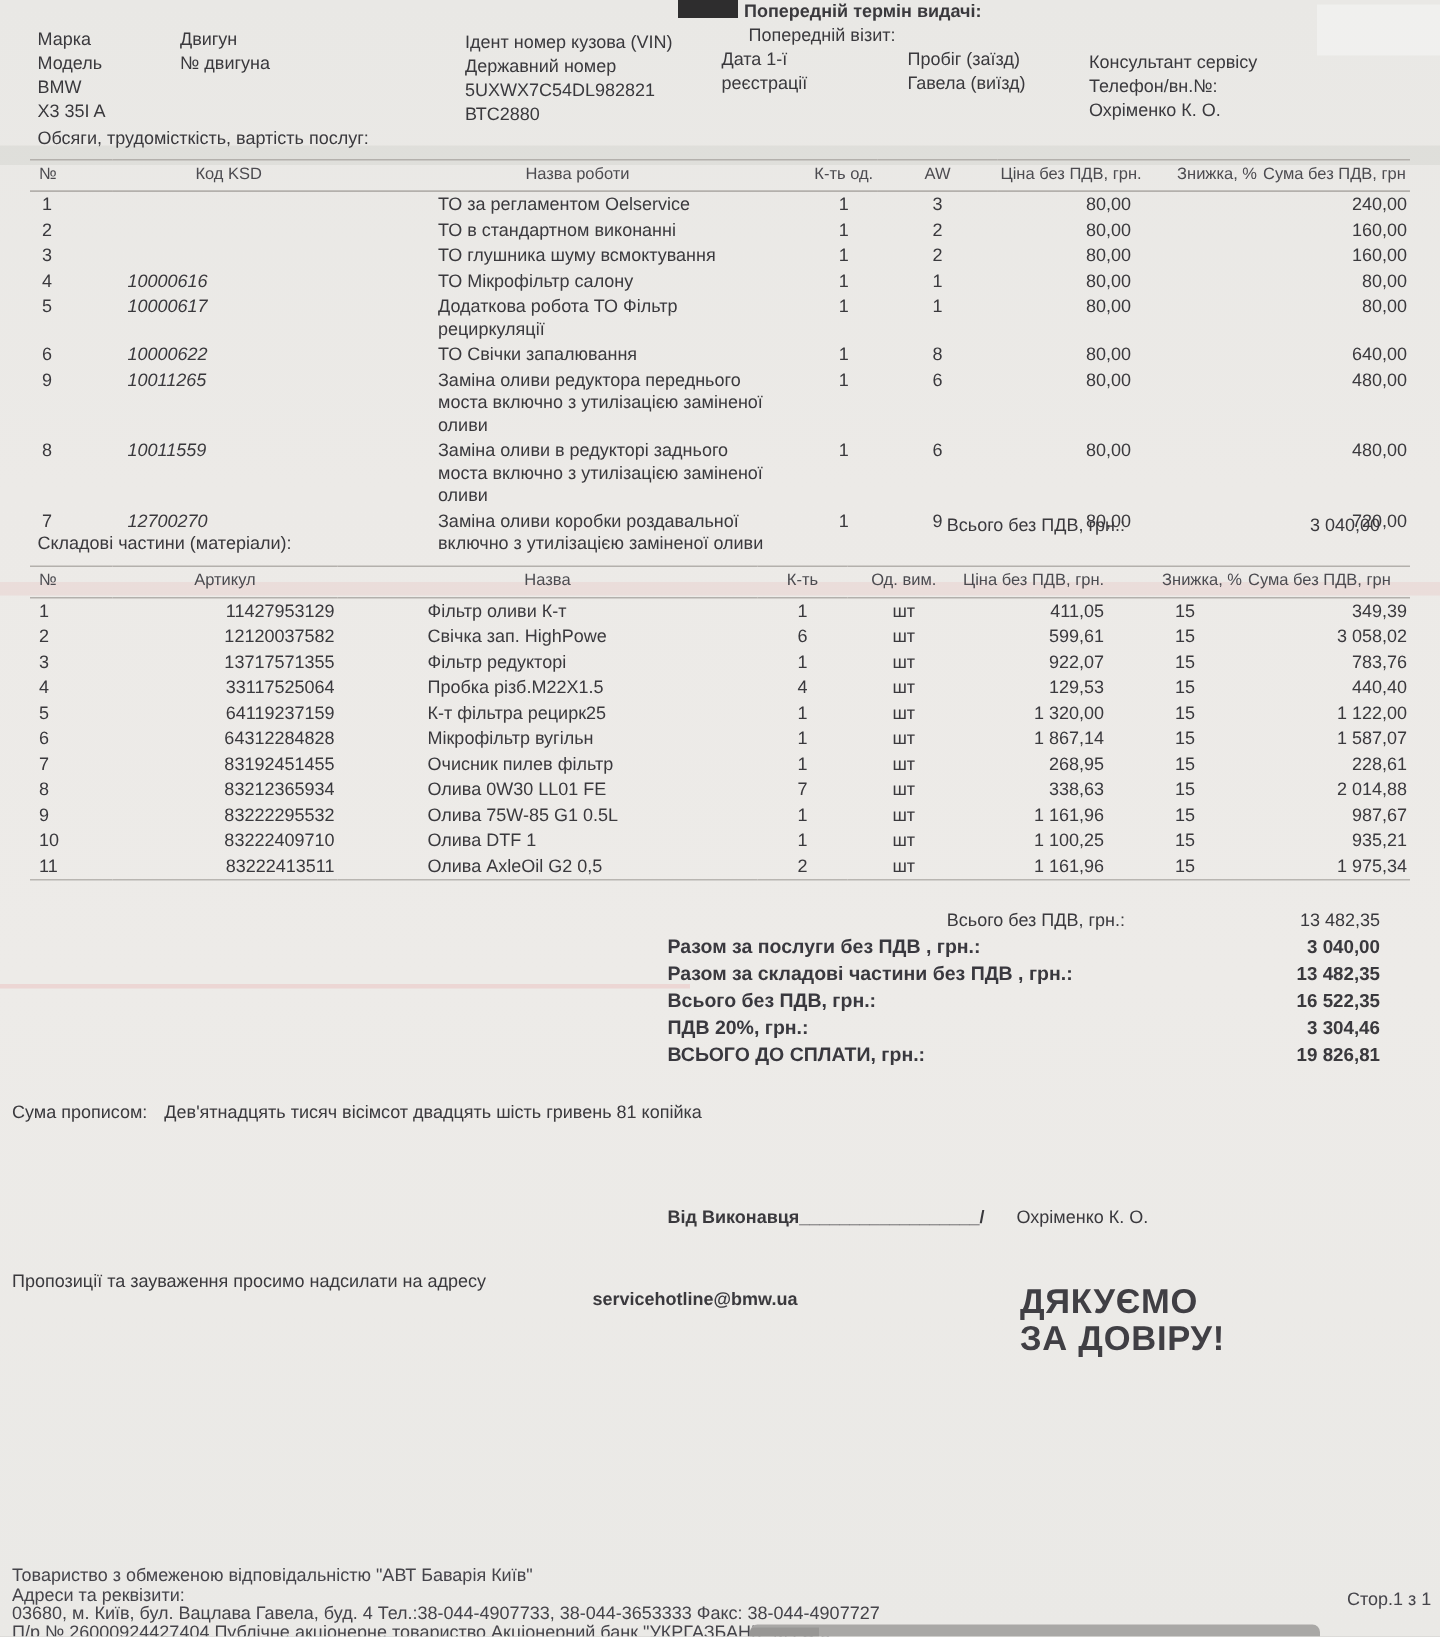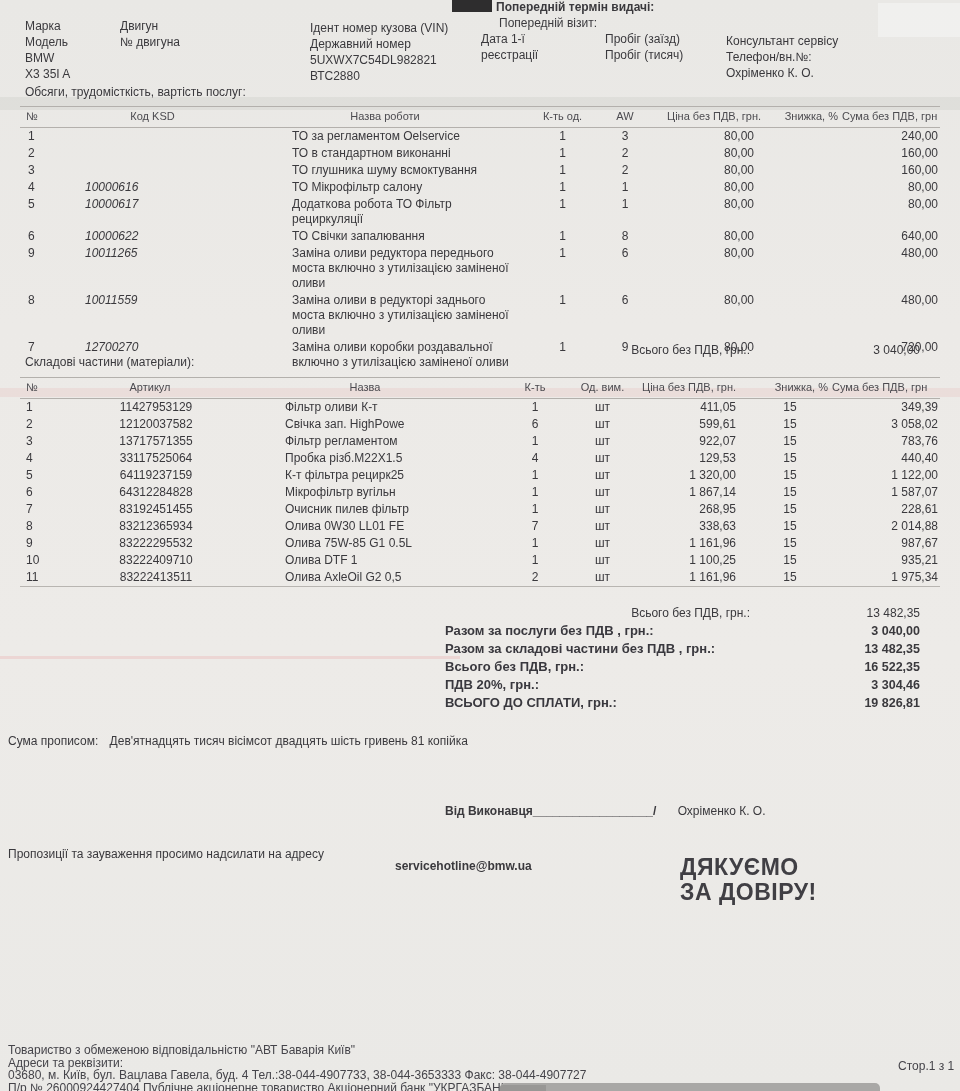--- a/index.html
+++ b/index.html
@@ -49,21 +49,21 @@
   
   .t-parts th:nth-child(1){ text-align:left; padding-left:6px; }
   .t-parts th:nth-child(2){ text-align:center; }
   .t-parts th:nth-child(3){ text-align:center; }
   .t-parts th:nth-child(4){ text-align:center; }
   .t-parts th:nth-child(5){ text-align:center; }
   .t-parts th:nth-child(6){ text-align:left; }
   .t-parts th:nth-child(7){ text-align:right; }
   .t-parts th:nth-child(8){ text-align:left; }
   .t-parts td:nth-child(1){ text-align:left; padding-left:6px; }
-  .t-parts td:nth-child(2){ text-align:center; padding-left:14px; }
+  .t-parts td:nth-child(2){ text-align:right; padding-left:14px; }
   .t-parts td:nth-child(3){ text-align:left; padding-left:60px; }
   .t-parts td:nth-child(4){ text-align:center; }
   .t-parts td:nth-child(5){ text-align:center; }
   .t-parts td:nth-child(6){ text-align:right; padding-right:14px; }
   .t-parts td:nth-child(7){ text-align:center; }
   .t-parts td:nth-child(8){ text-align:right; padding-right:2px; }
   .t-parts { border-bottom:1px solid #b8b5b1; }
 
   
   .kv-block { width:475px; }
@@ -105,21 +105,21 @@
   </div>
 
   <div class="abs b" style="left:496px; top:-1px;">Попередній термін видачі:</div>
   <div class="abs" style="left:499px; top:15px;">Попередній візит:</div>
   <div class="abs" style="left:481px; top:31px;">
     <div>Дата 1-ї</div>
     <div>реєстрації</div>
   </div>
   <div class="abs" style="left:605px; top:31px;">
     <div>Пробіг (заїзд)</div>
-    <div>Пробіг (тисяч)</div>
+    <div>Гавела (виїзд)</div>
   </div>
   <div class="abs" style="left:726px; top:33px;">
     <div>Консультант сервісу</div>
     <div>Телефон/вн.№:</div>
     <div>Охріменко К. О.</div>
   </div>
 
   <div class="abs" style="left:25px; top:84px;">Обсяги, трудомісткість, вартість послуг:</div>
 
   <div class="abs" style="left:20px; top:106px;">
@@ -291,21 +291,21 @@
             <td>Свічка зап. HighPowe</td>
             <td>6</td>
             <td>шт</td>
             <td>599,61</td>
             <td>15</td>
             <td>3 058,02</td>
           </tr>
           <tr>
             <td>3</td>
             <td>13717571355</td>
-            <td>Фільтр регламентом</td>
+            <td>Фільтр редукторі</td>
             <td>1</td>
             <td>шт</td>
             <td>922,07</td>
             <td>15</td>
             <td>783,76</td>
           </tr>
           <tr>
             <td>4</td>
             <td>33117525064</td>
             <td>Пробка різб.М22X1.5</td>

